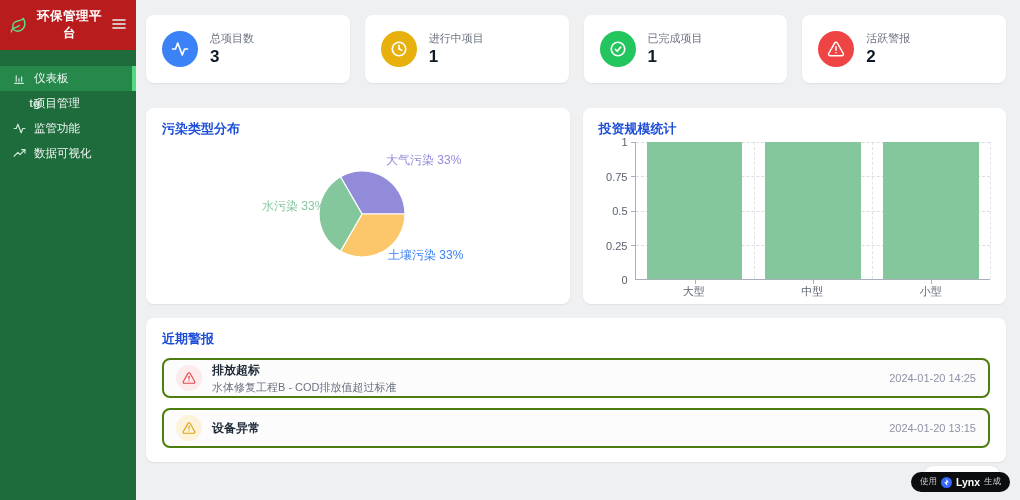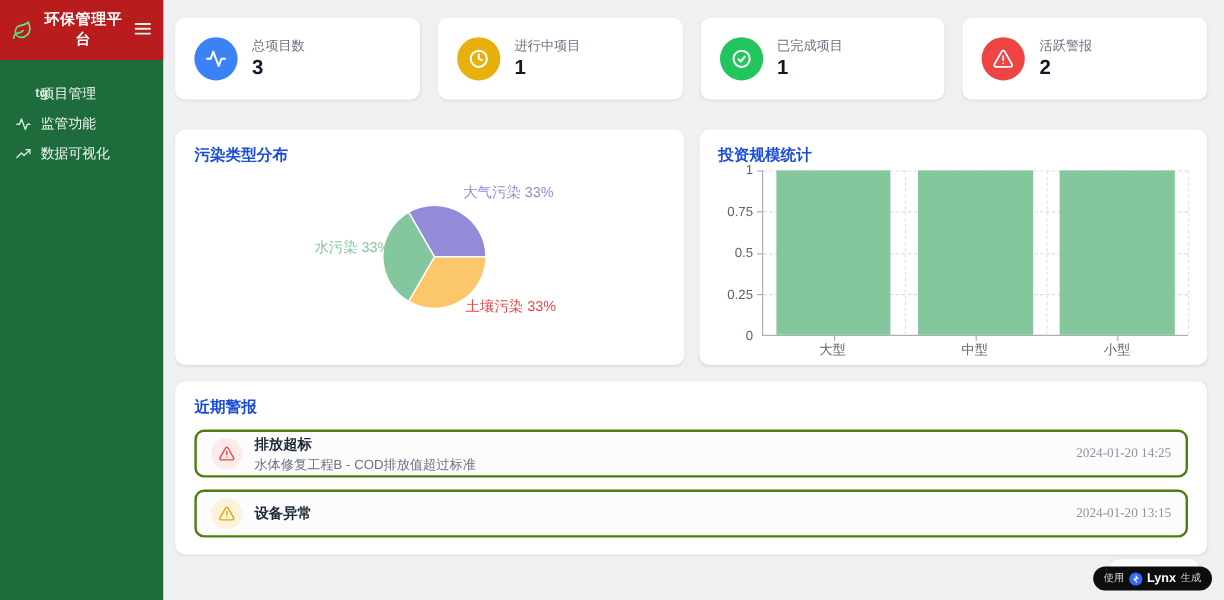--- a/index.html
+++ b/index.html
@@ -55,21 +55,21 @@
   .bar { width:27%; }
   .x-labels { display:flex; margin-left:36px; margin-top:4px;align-items:flex-end; }
   .x-labels span { flex:1; text-align:center; font-size:11px; color:#5b6270; }
   
   .alerts-card { margin-top:14px; padding:12px 16px 14px 16px; }
   .alert-row { margin-top:10px; height:40px; display:flex; align-items:center; gap:10px; padding:0 12px;
                background:#fcfcfd; border:2px solid #4d7c0f; border-radius:8px; cursor:pointer; }
   .alert-icon { width:26px; height:26px; border-radius:50%; display:flex; align-items:center; justify-content:center; flex:0 0 26px; }
   .alert-title { font-size:12px; font-weight:bold; color:#1f2a37; }
   .alert-desc { font-size:11px; color:#6b7280; margin-top:1px; }
-  .alert-time { margin-left:auto; font-size:11px; color:#8d93a3;font-family:Liberation Serif, serif; }
+  .alert-time { margin-left:auto; font-size:11px; color:#8d93a3; }
   
   .badge-backdrop { position:absolute; right:20px; bottom:16px; width:76px; height:18px; background:#fff; border-radius:10px;
                     box-shadow:0 1px 3px rgba(0,0,0,.15); }
   .lynx-badge { position:absolute; right:10px; bottom:8px; height:20px; background:#0c0d0e; border-radius:11px;
                 display:flex; align-items:center; gap:4px; padding:0 9px; cursor:pointer; }
   .badge-small { font-size:8.5px; color:#d2d2d2; }
   .badge-brand { font-size:10.5px; font-weight:bold; color:#fff; }
   .lynx-logo { width:11px; height:11px; border-radius:50%; background:#3668ff; display:flex; align-items:center; justify-content:center; }
 </style>
 </head>
@@ -86,20 +86,31 @@
     <span class="brand-title">环保管理平台</span>
     <span class="hamburger">
       <svg width="14" height="12" viewBox="0 0 14 12" stroke="#e8f3ec" stroke-width="1.6" stroke-linecap="round">
         <line x1="1" y1="2" x2="13" y2="2"></line>
           <line x1="1" y1="6" x2="13" y2="6"></line>
           <line x1="1" y1="10" x2="13" y2="10"></line>
       </svg>
     </span>
   </div>
   <nav class="nav">
+    <div class="nav-item active">
+      <span class="nicon">
+        <svg width="13" height="13" viewBox="0 0 24 24" fill="none" stroke="currentColor" stroke-width="2.2" stroke-linecap="round">
+          <line x1="6" y1="17" x2="6" y2="7"></line>
+            <line x1="11" y1="17" x2="11" y2="12"></line>
+            <line x1="16" y1="17" x2="16" y2="9"></line>
+            <line x1="3" y1="21" x2="19" y2="21"></line>
+        </svg>
+      </span>
+      <span>仪表板</span>
+    </div>
     <div class="nav-item">
       <span class="nicon">
           <span class="tg-glyph">tg</span>
         </span>
       <span>项目管理</span>
     </div>
     <div class="nav-item">
       <span class="nicon">
         <svg width="13" height="13" viewBox="0 0 24 24" fill="none" stroke="currentColor" stroke-width="2.2" stroke-linecap="round" stroke-linejoin="round">
           <polyline points="2 12 6 12 9 4 15 20 18 12 22 12"></polyline>
@@ -174,21 +185,21 @@
 
   <div class="charts-row">
     <div class="card chart-card">
       <div class="chart-title">污染类型分布</div>
       <svg id="pie-svg" class="pie-svg" width="90" height="90" viewBox="0 0 90 90">
           <path d="M45,45 L23.50,7.76 A43,43 0 0 1 88.00,45.00 Z" fill="#918bd9" stroke="#fff" stroke-width="1.2"></path>
           <path d="M45,45 L88.00,45.00 A43,43 0 0 1 23.50,82.24 Z" fill="#fbc76a" stroke="#fff" stroke-width="1.2"></path>
           <path d="M45,45 L23.50,82.24 A43,43 0 0 1 23.50,7.76 Z" fill="#85c79d" stroke="#fff" stroke-width="1.2"></path>
         </svg>
       <span class="pie-label air" style="color: rgb(145, 139, 217);">大气污染 33%</span>
-      <span class="pie-label soil" style="color: #ef4444;">土壤污染 33%</span>
+      <span class="pie-label soil" style="color: #3b82f6;">土壤污染 33%</span>
       <span class="pie-label water" style="color: rgb(133, 199, 157);">水污染 33%</span>
     </div>
 
     <div class="card chart-card">
       <div class="chart-title">投资规模统计</div>
       <div class="bar-chart">
         <div class="y-col">
           <span style="top:0%">1</span>
           <span style="top:25%">0.75</span>
           <span style="top:50%">0.5</span>

